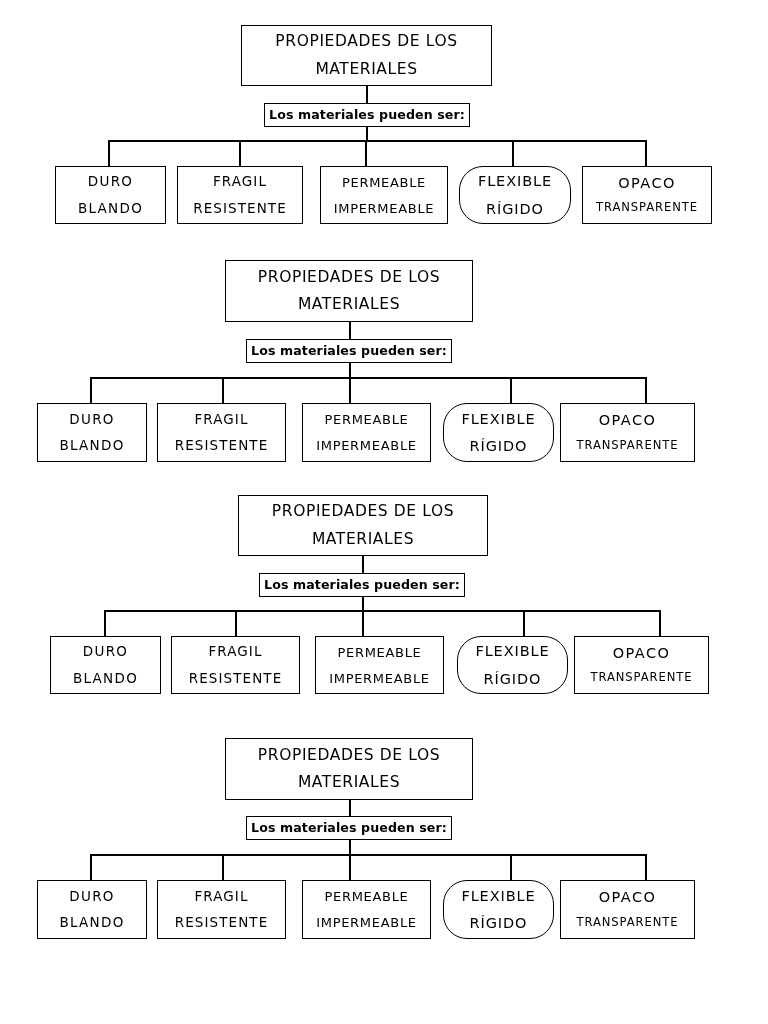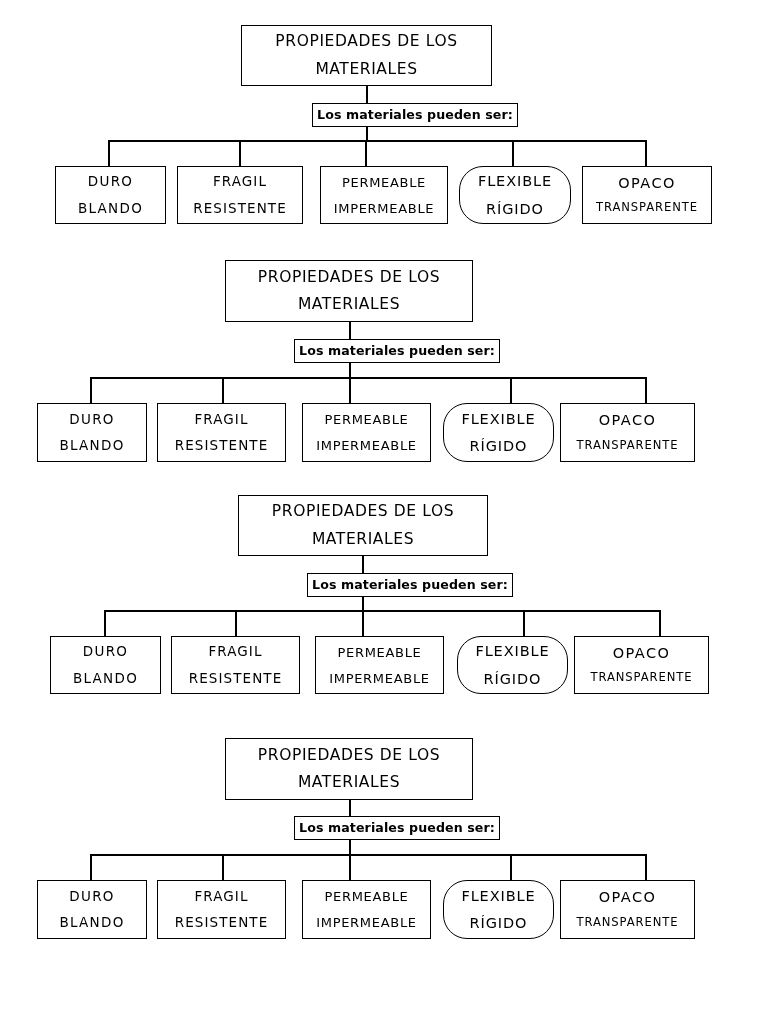--- a/index.html
+++ b/index.html
@@ -47,21 +47,20 @@
     white-space: nowrap;
   }
   .title-box .ln.l1 { margin-bottom: 12px; }
 
   .sub-box {
     font-size: 12.6px;
     font-weight: bold;
     letter-spacing: 0.1px;
     border-width: 1.3px;
     white-space: nowrap;
-    margin-left: 48px;
   }
 
   .leaf-box {
     padding: 0 4px;
   }
   .leaf-box .ln {
     display: block;
     white-space: nowrap;
   }
   .leaf-box .ln.l1 { margin-bottom: 13px; }

